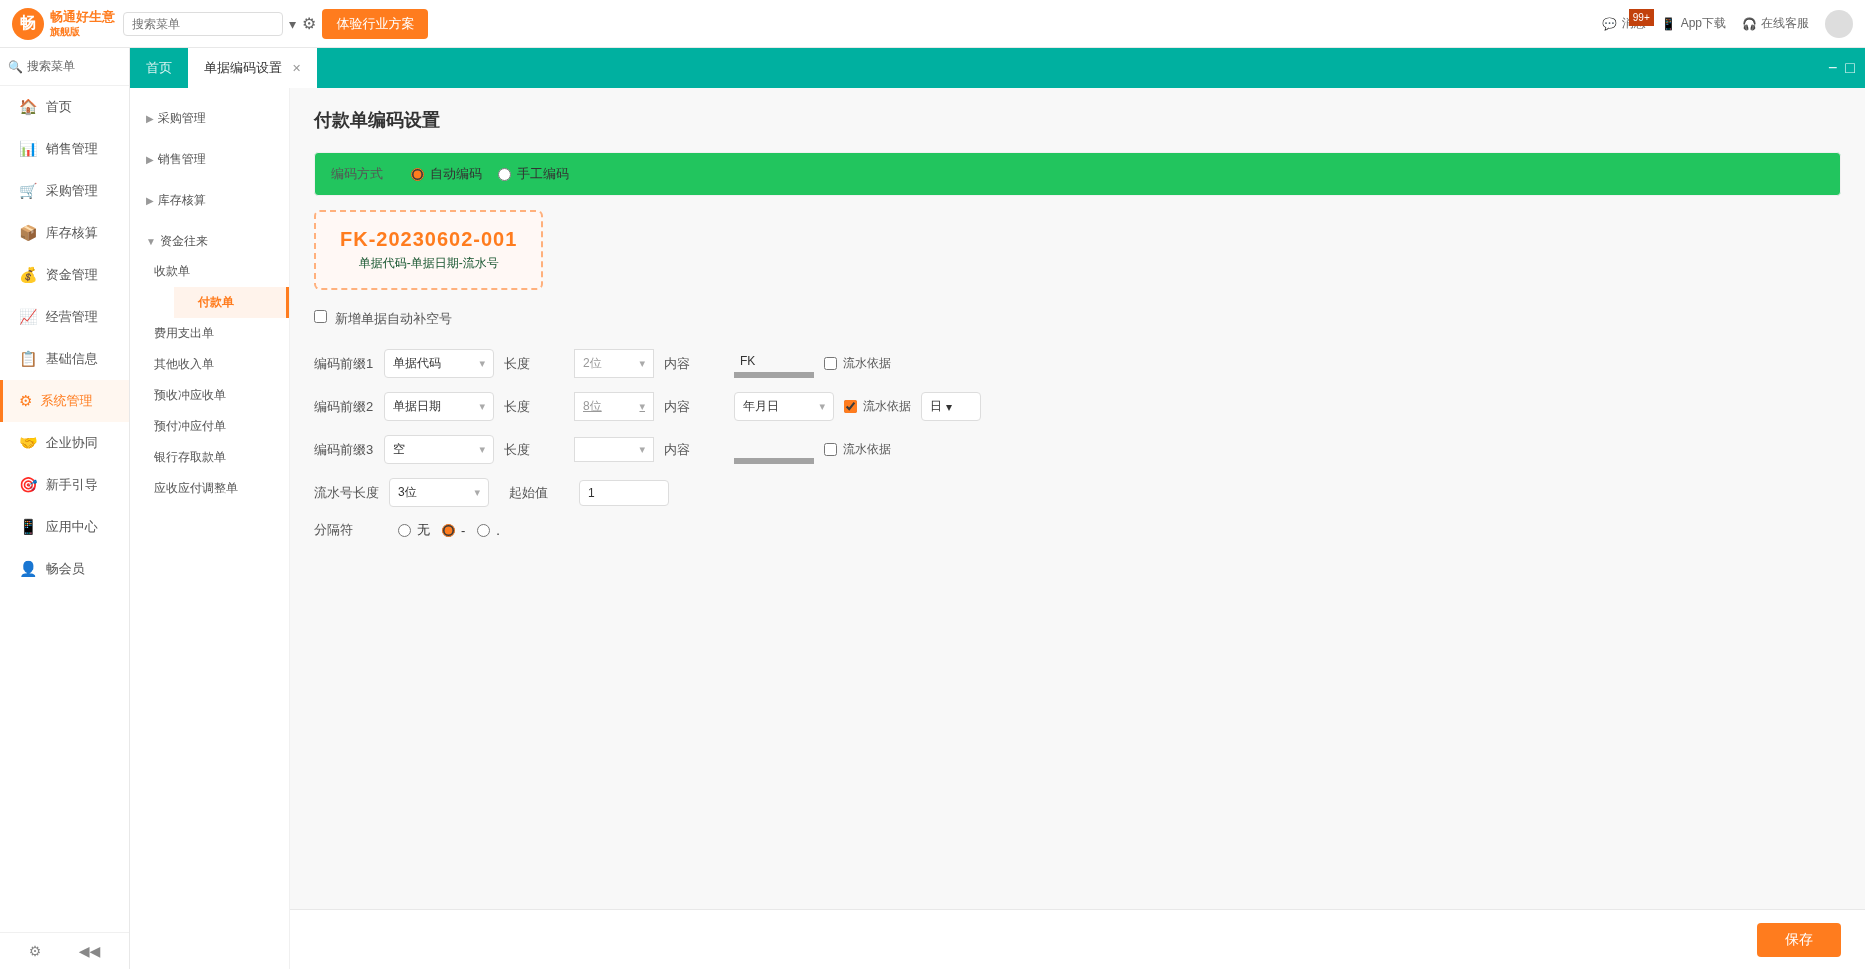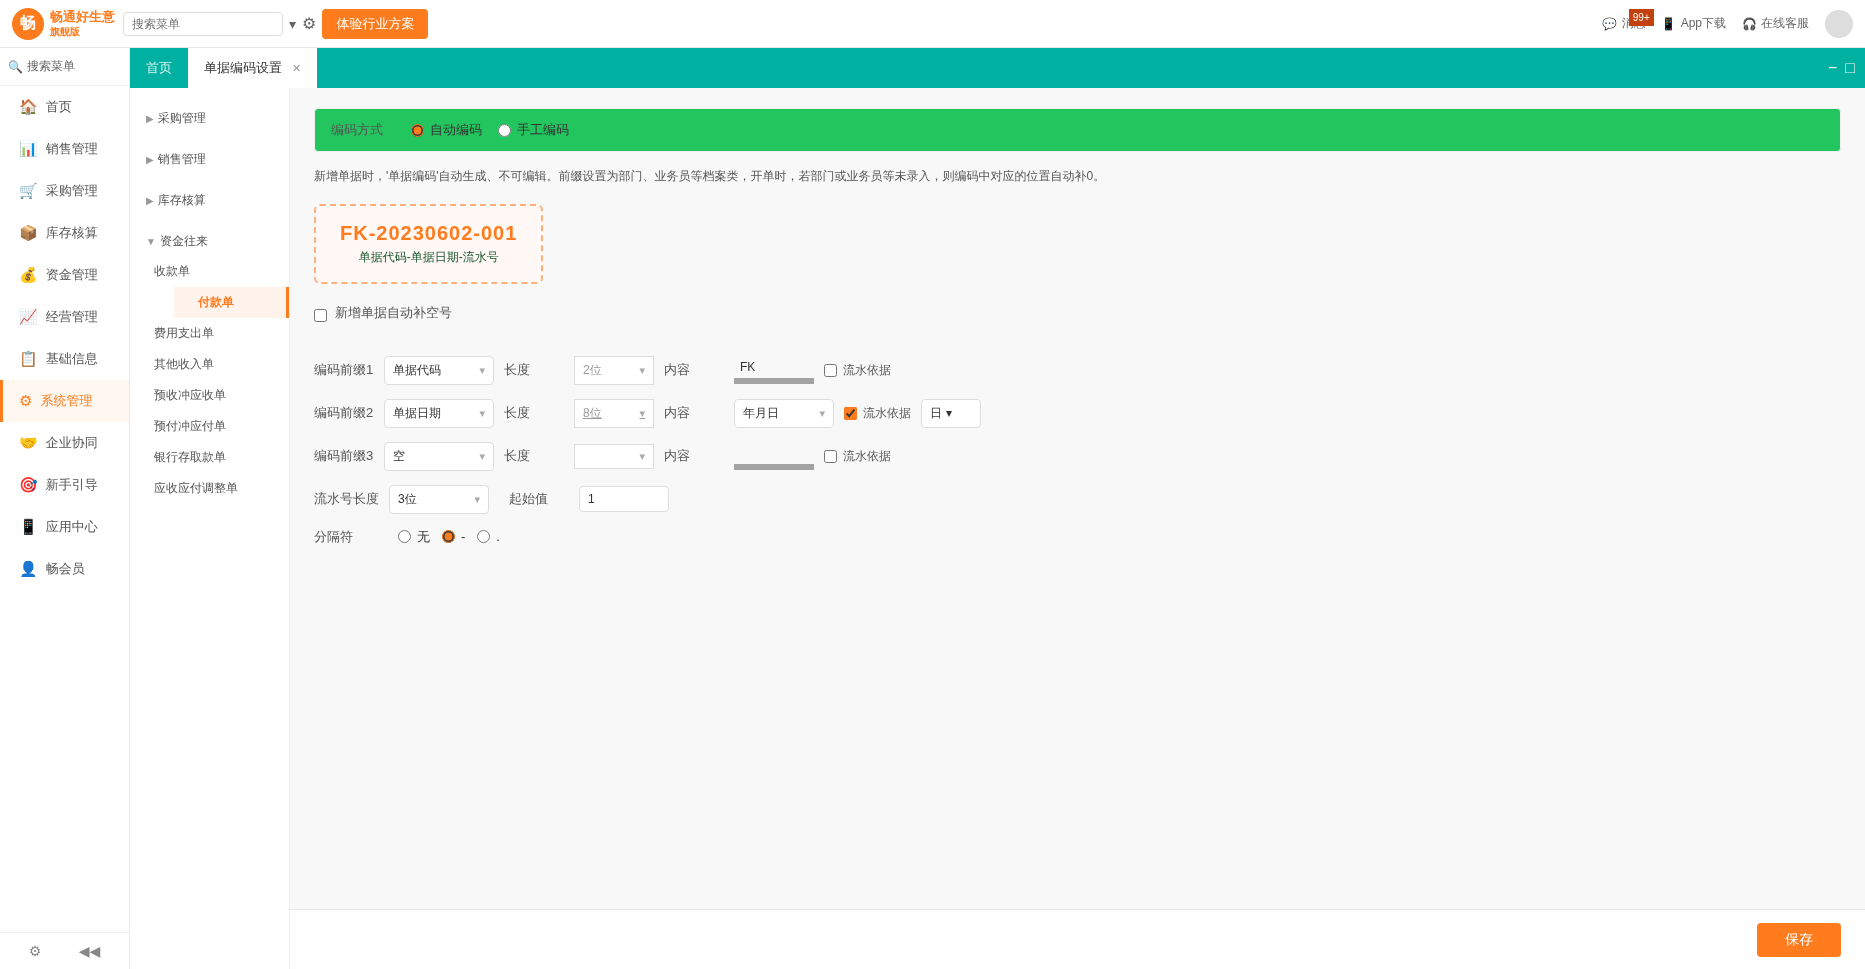--- a/index.html
+++ b/index.html
@@ -60,21 +60,21 @@
 
     
     .desc-text { color: #555; font-size: 12px; margin-bottom: 16px; line-height: 1.8; }
 
     
     .preview-box { border: 2px dashed #ffb07c; background: #fff8f5; border-radius: 6px; padding: 16px 24px; display: inline-block; margin-bottom: 20px; }
     .preview-box .preview-code { font-size: 20px; font-weight: bold; color: #ff7c1e; letter-spacing: 1px; }
     .preview-box .preview-label { font-size: 12px; color: #14532d; text-align: center; margin-top: 4px; }
 
     
-    .auto-fill-row { display: flex; align-items: flex-end; gap: 8px; margin-bottom: 34px; }
+    .auto-fill-row { display: flex; align-items: flex-start; gap: 8px; margin-bottom: 21px; }
     .auto-fill-row input[type=checkbox] { accent-color: #ff7c1e; cursor: pointer; }
     .auto-fill-row label { font-size: 13px; color: #555; cursor: pointer; }
 
     
     .form-row { display: flex; align-items: center; gap: 10px; margin-bottom: 14px; }
     .form-label { font-size: 13px; color: #555; min-width: 60px; }
     .form-select { border: 1px solid #ddd; border-radius: 4px; padding: 5px 8px; font-size: 12px; background: #fff; cursor: pointer; display: flex; align-items: center; gap: 4px; min-width: 100px; color: #333; }
     .form-select .arrow { color: #aaa; font-size: 11px; margin-left: auto; }
     .form-input-readonly { border: none; border-bottom: 6px solid #a3a3a3; padding: 4px 6px; font-size: 12px; color: #333; background: transparent; min-width: 60px; }
     .form-input { border: 1px solid #ddd; border-radius: 4px; padding: 5px 8px; font-size: 12px; color: #333; background: #fff; min-width: 80px; }
@@ -243,40 +243,40 @@
           <div class="left-menu-item">预收冲应收单</div>
           <div class="left-menu-item">预付冲应付单</div>
           <div class="left-menu-item">银行存取款单</div>
           <div class="left-menu-item">应收应付调整单</div>
         </div>
       </div>
 
       <div style="flex:1; display:flex; flex-direction:column; overflow:hidden;">
         <div class="page-main">
 
+          <div class="page-title">付款单编码设置</div>
 
           
           <div class="coding-method-row">
             <span style="font-size:13px; color:#555;">编码方式</span>
             <div class="radio-group">
               <label class="radio-item">
                 <input type="radio" name="coding_method" checked="" style="">
                 <span>自动编码</span>
               </label>
               <label class="radio-item">
                 <input type="radio" name="coding_method" style="">
                 <span>手工编码</span>
               </label>
             </div>
           </div>
 
           <div style="height:14px;"></div>
 
           
-          <div class="desc-text">新增单据时，'单据编码'自动生成、不可编辑。前缀设置为部门、业务员等档案类，开单时，若部门或业务员等未录入，则编码中对应的位置自动补0。</div>
 
           
           <div class="preview-box">
             <div class="preview-code">FK-20230602-001</div>
             <div class="preview-label">单据代码-单据日期-流水号</div>
           </div>
 
           
           <div class="auto-fill-row">
             <input type="checkbox" id="auto-fill" style="">

